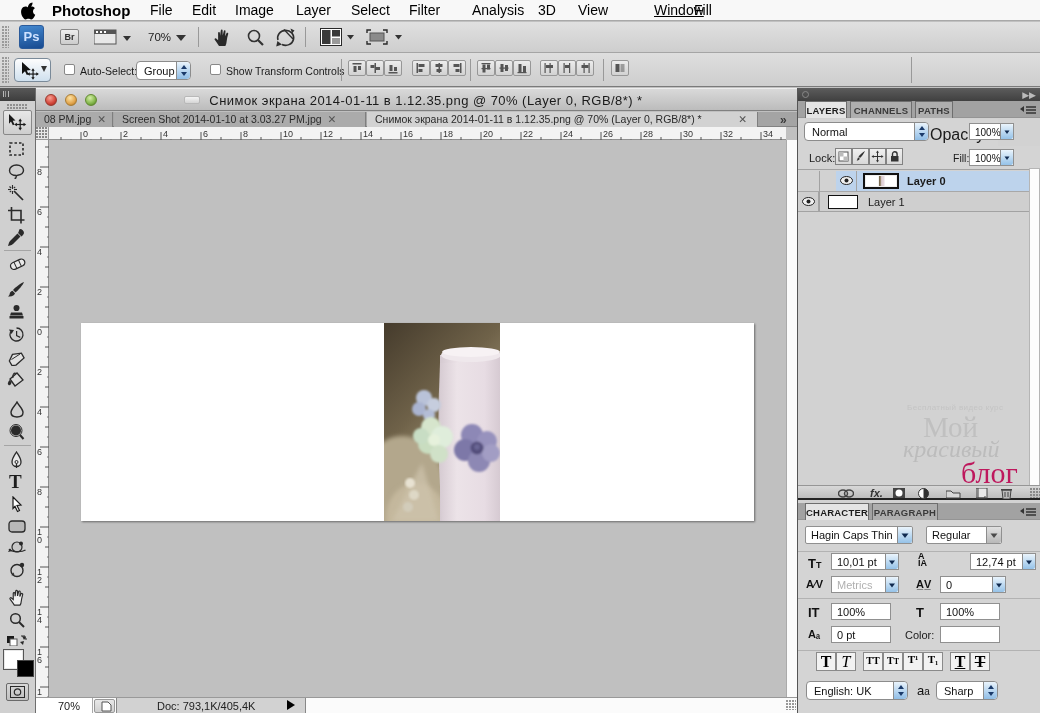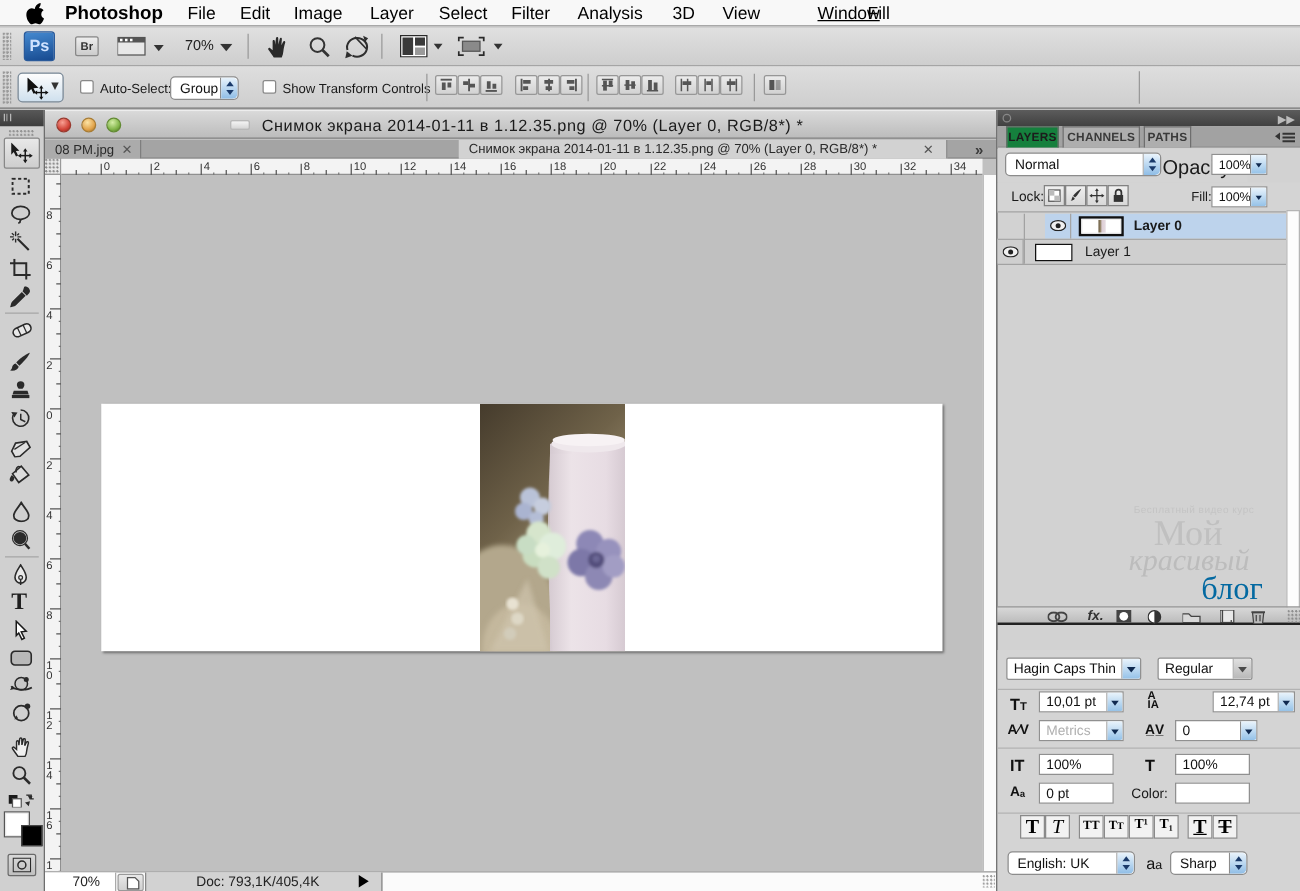--- a/index.html
+++ b/index.html
@@ -31,21 +31,21 @@
 #canvas{left:13px;top:52px;width:737px;height:557px;background:#c0c0c0;overflow:hidden;}
 #doc{left:32px;top:183px;width:673px;height:198px;background:#fff;box-shadow:1px 1px 2px rgba(0,0,0,.45);}
 
 #vscroll{left:750px;top:52px;width:11px;height:557px;background:#fbfbfb;border-left:1px solid #aaa;}
 #statusbar{left:0;top:609px;width:761px;height:16px;background:#fbfbfb;border-top:1px solid #999;font-size:11px;color:#222;}
 
 #rightcol{left:797px;top:88px;width:243px;height:625px;background:#d2d2d2;border-left:1px solid #555;}
 #rpheadbar{left:0;top:0;width:243px;height:13px;background:linear-gradient(#5c5c5c,#404040);}
 .ptabs{position:absolute;width:243px;height:17px;background:#a2a2a2;border-bottom:1px solid #949494;}
 .ptab{position:absolute;top:0;height:17px;font-size:9.5px;font-weight:bold;color:#333;padding-top:3px;text-align:center;border:1px solid #6e6e6e;border-bottom:none;letter-spacing:.2px;}
-.ptab.on{background:#15803d;color:#1c1c1c;}
+.ptab.on{background:#e5e5e5;color:#1c1c1c;}
 .ptab.off{background:#aeaeae;color:#3a3a3a;}
 .combo{position:absolute;background:#fff;border:1px solid #8c8c8c;border-radius:3px;font-size:11px;color:#111;}
 .steppr{position:absolute;right:0;top:0;bottom:0;width:14px;background:linear-gradient(#eaf4fc,#8fbde6);border-left:1px solid #8c8c8c;border-radius:0 3px 3px 0;}
 .ddbtn{position:absolute;right:0;top:0;bottom:0;width:13px;background:linear-gradient(#eaf4fc,#95c2e8);border-left:1px solid #8c8c8c;border-radius:0 2px 2px 0;}
 .field{position:absolute;background:#fff;border:1px solid #909090;font-size:11px;color:#111;}
 .lbl{position:absolute;font-size:11px;color:#1a1a1a;}
 #wscroll{left:231px;top:80px;width:11px;height:319px;background:#fdfdfd;border:1px solid #b5b5b5;}
 .lockbtn{position:absolute;top:0;width:17px;height:17px;background:linear-gradient(#f0f0f0,#d8d8d8);border:1px solid #828282;}
 .layrow{position:absolute;left:0;width:231px;height:20px;}
 .eyebox{position:absolute;left:0;top:0;width:21px;height:20px;border-right:1px solid #a4a4a4;}
@@ -61,21 +61,21 @@
  <svg class="abs" style="left:20px;top:2px" width="16" height="18" viewBox="0 0 16 18">
       <path fill="#000" d="M11.3 4.2c.8-1 1.4-2.3 1.2-3.7-1.2.1-2.6.8-3.4 1.8-.7.9-1.4 2.3-1.2 3.6 1.3.1 2.6-.7 3.4-1.7zM13 9.5c0-2.2 1.8-3.2 1.9-3.3-1-1.5-2.6-1.7-3.2-1.7-1.4-.1-2.6.8-3.3.8-.7 0-1.7-.8-2.9-.8C4 4.5 2.6 5.4 1.8 6.7c-1.5 2.6-.4 6.5 1.1 8.6.7 1 1.6 2.2 2.7 2.1 1.1 0 1.5-.7 2.8-.7s1.7.7 2.9.7c1.2 0 2-1 2.7-2.1.9-1.2 1.2-2.4 1.2-2.5-.1 0-2.2-.9-2.2-3.3z"></path>
     </svg>
  <span style="left:52px;font-weight:bold;font-size:15px;">Photoshop</span>
  <span style="left:150px;">File</span>
  <span style="left:192px;">Edit</span>
  <span style="left:235px;">Image</span>
  <span style="left:296px;">Layer</span>
  <span style="left:351px;">Select</span>
  <span style="left:409px;">Filter</span>
- <span style="left:462px;">Analysis</span>
+ <span style="left:472px;">Analysis</span>
  <span style="left:538px;">3D</span>
  <span style="left:578px;">View</span>
  <span style="left:654px;text-decoration:underline;">Window</span>
  <span style="left:694px;">Fill</span>
 </div>
 
 <div id="appbar" class="abs">
  <div class="abs grip" style="left:2px;top:4px;height:22px;"></div>
  <div class="abs" style="left:19px;top:3px;width:25px;height:24px;background:linear-gradient(170deg,#4489d0,#174a90);border:1px solid #2a5a9a;border-radius:3px;color:#cfe2ff;font-size:13px;font-weight:bold;text-align:center;padding-top:3px;">Ps</div>
  <div class="abs" style="left:60px;top:7px;width:19px;height:16px;background:linear-gradient(#eee,#ccc);border:1px solid #888;border-radius:2px;color:#333;font-size:9px;font-weight:bold;text-align:center;padding-top:2px;">Br</div>
@@ -442,20 +442,21 @@
 <div id="docwin" class="abs">
  <div id="titlebar" class="abs">
   <div class="tl" style="left:9px;background:radial-gradient(circle at 4px 3px,#f8a093,#d24539 60%,#8e251a);border:1px solid #99392e;"></div>
   <div class="tl" style="left:29px;background:radial-gradient(circle at 4px 3px,#fce3a4,#e2a44c 60%,#9a6a1e);border:1px solid #a87c34;"></div>
   <div class="tl" style="left:49px;background:radial-gradient(circle at 4px 3px,#d4eea6,#82b54a 60%,#47701c);border:1px solid #628a32;"></div>
   <div class="abs" style="left:148px;top:7px;width:16px;height:8px;background:linear-gradient(#f5f5f5,#d5d5d5);border:1px solid #b8b8b8;border-radius:2px;"></div>
   <div id="titletext">Снимок экрана 2014-01-11 в 1.12.35.png @ 70% (Layer 0, RGB/8*) *</div>
  </div>
  <div id="tabbar" class="abs">
   <div class="tab" style="left:0px;width:77px;background:#ababab;">08 PM.jpg&nbsp;&nbsp;<span style="color:#555;">✕</span></div>
+  <div class="tab" style="left:78px;width:252px;background:#ababab;">Screen Shot 2014-01-10 at 3.03.27 PM.jpg&nbsp;&nbsp;<span style="color:#555;">✕</span></div>
   <div class="tab" style="left:331px;width:391px;background:#d2d2d2;">Снимок экрана 2014-01-11 в 1.12.35.png @ 70% (Layer 0, RGB/8*) *<span style="position:absolute;right:10px;top:1px;color:#555;">✕</span></div>
   <div class="abs" style="left:744px;top:1px;font-size:12px;color:#3a3a3a;font-weight:bold;">»</div>
  </div>
  <div id="rcorner" class="abs" style="background:radial-gradient(circle at 1px 1px,#888 .8px,#e8e8e8 1px);background-size:3px 3px;"></div>
  <div id="hruler" class="abs"><svg id="hrsvg" width="737" height="13">
         <line x1="12" y1="9" x2="12" y2="13" stroke="#555" stroke-width="1"></line>
         <line x1="22" y1="11" x2="22" y2="13" stroke="#777" stroke-width="1"></line>
         <line x1="32" y1="4" x2="32" y2="13" stroke="#555" stroke-width="1"></line>
         <text x="34" y="9" font-size="9" fill="#333" font-family="Liberation Sans">0</text>
         <line x1="42" y1="11" x2="42" y2="13" stroke="#777" stroke-width="1"></line>
@@ -795,21 +796,21 @@
  </div>
  <div class="abs" style="left:0;top:123px;width:231px;height:1px;background:#a2a2a2;"></div>
  <div class="abs" style="left:21px;top:83px;width:1px;height:40px;background:#a2a2a2;"></div>
 
  <div id="wscroll" class="abs"></div>
 
  <div class="abs" style="left:105px;top:315px;width:132px;height:85px;color:#aeaeae;">
   <div style="position:absolute;top:0;left:4px;font-size:8px;letter-spacing:.4px;color:#c4c4c4;">Бесплатный видео курс</div>
   <div style="position:absolute;top:8px;left:20px;font-family:'Liberation Serif',serif;font-size:29px;color:#c0c0c0;">Мой</div>
   <div style="position:absolute;top:33px;left:0px;font-family:'Liberation Serif',serif;font-style:italic;font-size:24px;color:#bcbcbc;">красивый</div>
-  <div style="position:absolute;top:53px;left:58px;font-family:'Liberation Serif',serif;font-size:26px;color:#0369a1;">блог</div>
+  <div style="position:absolute;top:53px;left:58px;font-family:'Liberation Serif',serif;font-size:30px;color:#be185d;">блог</div>
  </div>
 
  <div id="lpbottom" class="abs">
   <svg class="abs" style="left:40px;top:3px" width="16" height="9">
         <ellipse cx="5" cy="4.5" rx="4.5" ry="3.5" fill="none" stroke="#444" stroke-width="1.5"></ellipse>
         <ellipse cx="11" cy="4.5" rx="4.5" ry="3.5" fill="none" stroke="#444" stroke-width="1.5"></ellipse>
       </svg>
   <div class="abs" style="left:72px;top:1px;font-size:11px;font-style:italic;font-weight:bold;color:#333;">fx.</div>
   <svg class="abs" style="left:95px;top:2px" width="13" height="11">
         <rect x="0" y="0" width="12" height="10" fill="#444"></rect>
@@ -828,20 +829,32 @@
       </svg>
   <svg class="abs" style="left:203px;top:2px" width="11" height="11">
         <path d="M1 2h9l-1 9H2z" fill="#bbb" stroke="#444"></path>
         <rect x="0" y="1" width="11" height="1.5" fill="#444"></rect>
         <line x1="4" y1="4" x2="4" y2="9" stroke="#444"></line>
         <line x1="7" y1="4" x2="7" y2="9" stroke="#444"></line>
       </svg>
   <div class="abs" style="left:232px;top:2px;width:10px;height:10px;background:radial-gradient(circle at 1px 1px,#8a8a8a .8px,transparent 1px);background-size:3px 3px;"></div>
  </div>
 
+ <div class="ptabs" style="left:0;top:415px;">
+  <div class="ptab on" style="left:7px;width:64px;">CHARACTER</div>
+  <div class="ptab off" style="left:74px;width:66px;">PARAGRAPH</div>
+  <svg class="abs" style="right:5px;top:4px" width="16" height="10">
+        <path d="M0 4l4-3v6z" fill="#333"></path>
+        <g stroke="#333" stroke-width="1.5">
+          <line x1="6" y1="2" x2="16" y2="2"></line>
+          <line x1="6" y1="5" x2="16" y2="5"></line>
+          <line x1="6" y1="8" x2="16" y2="8"></line>
+        </g>
+      </svg>
+ </div>
  <div class="abs" style="left:0;top:432px;width:243px;height:281px;background:#d4d4d4;">
 
   <div class="field" style="left:7px;top:6px;width:108px;height:18px;border-radius:2px;">
         <span style="position:absolute;left:5px;top:2px;">Hagin Caps Thin</span>
         <div class="ddbtn" style="width:15px;"><svg width="14" height="16">
             <path d="M3.5 6.5h7L7 11z" fill="#102a50"></path>
           </svg></div>
       </div>
   <div class="field" style="left:128px;top:6px;width:76px;height:18px;border-radius:2px;">
         <span style="position:absolute;left:5px;top:2px;">Regular</span>

